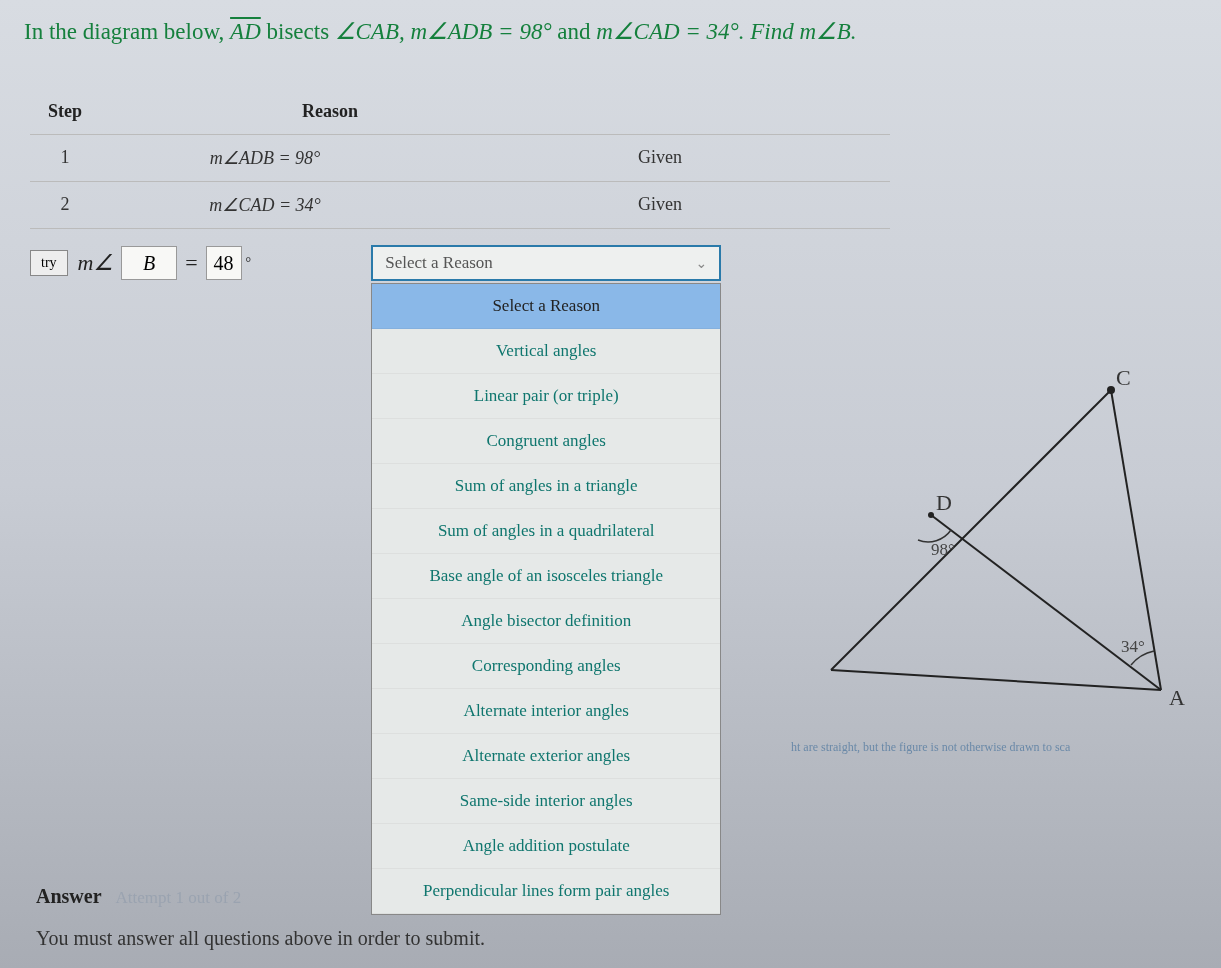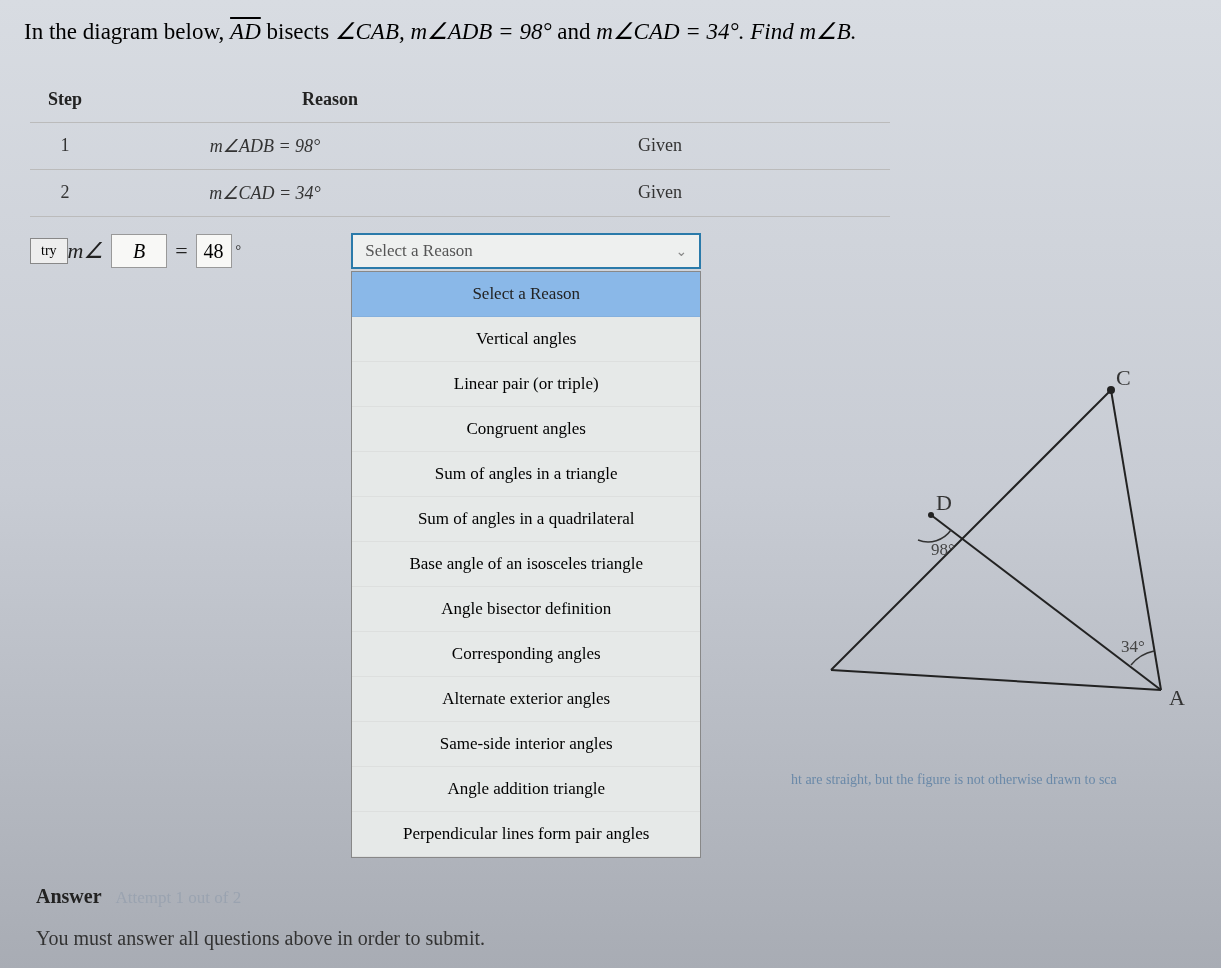--- a/index.html
+++ b/index.html
@@ -8,27 +8,27 @@
       background: linear-gradient(to bottom, #d8dce2 0%, #c8ccd4 50%, #a8acb4 100%);
       width: 1221px;
       height: 968px;
       position: relative;
       color: #222;
       overflow: hidden;
     }
     .problem-text {
       padding: 18px 24px 28px 24px;
       font-size: 23px;
-      color: #000000;
+      color: #15803d;
     }
     .overline { text-decoration: overline; font-style: italic; }
     .ital { font-style: italic; }
 
     .table-area {
-      margin: 4px 30px;
+      margin: 16px 30px;
       width: 860px;
     }
     .head-row, .data-row {
       display: flex;
       border-top: 1px solid #bbb;
     }
     .head-row { border-top: none; }
     .data-row:last-child { border-bottom: 1px solid #bbb; }
     .col-step { width: 70px; text-align: center; padding: 12px 0; }
     .col-angle { width: 330px; text-align: center; padding: 12px 0; }
@@ -36,20 +36,21 @@
     .head-row .col-step, .head-row .col-angle, .head-row .col-reason {
       font-weight: bold;
       font-size: 18px;
     }
     .data-row { font-size: 18px; color: #333; }
 
     .try-row {
       display: flex;
       align-items: center;
       margin: 16px 30px 0 30px;
+      gap: 10px;
     }
     .try-btn {
       border: 1px solid #888;
       background: #eee;
       padding: 4px 10px;
       font-size: 14px;
       font-family: inherit;
       cursor: pointer;
     }
     .angle-input-group {
@@ -94,21 +95,21 @@
       top: 38px;
       left: 0;
       width: 350px;
       background: #e6e9e8;
       border: 1px solid #888;
       z-index: 10;
     }
     .dropdown-item {
       padding: 12px 14px;
       font-size: 17px;
-      color: #000000;
+      color: #0f766e;
       cursor: pointer;
       border-bottom: 1px solid rgba(0,0,0,0.04);
     }
     .dropdown-item.selected {
       background: #8ab8e8;
       color: #222;
     }
 
     .diagram {
       position: absolute;
@@ -117,24 +118,23 @@
       width: 400px;
       height: 400px;
     }
     .diagram svg { width: 100%; height: 100%; }
     .pt-label { font-size: 22px; font-family: Georgia, serif; fill: #333; }
     .ang-label { font-size: 17px; font-family: Georgia, serif; fill: #444; }
     .small-note {
       position: absolute;
       right: 0;
       top: 740px;
-      font-size: 14px;
+      font-size: 12px;
       color: #6a89a8;
       width: 430px;
-      margin-top: 32px;
     }
 
     .answer-section {
       position: absolute;
       left: 36px;
       bottom: 60px;
     }
     .answer-label { font-size: 20px; font-weight: bold; display: inline-block; margin-right: 10px; }
     .attempt { font-size: 17px; color: #9aa3b0; }
     .must-answer {
@@ -187,23 +187,24 @@
     <div class="dropdown">
       <div class="dropdown-item selected">Select a Reason</div>
       <div class="dropdown-item">Vertical angles</div>
       <div class="dropdown-item">Linear pair (or triple)</div>
       <div class="dropdown-item">Congruent angles</div>
       <div class="dropdown-item">Sum of angles in a triangle</div>
       <div class="dropdown-item">Sum of angles in a quadrilateral</div>
       <div class="dropdown-item">Base angle of an isosceles triangle</div>
       <div class="dropdown-item">Angle bisector definition</div>
       <div class="dropdown-item">Corresponding angles</div>
+      <div class="dropdown-item">Alternate interior angles</div>
       <div class="dropdown-item">Alternate exterior angles</div>
       <div class="dropdown-item">Same-side interior angles</div>
-      <div class="dropdown-item">Angle addition triangle</div>
+      <div class="dropdown-item">Angle addition postulate</div>
       <div class="dropdown-item">Perpendicular lines form pair angles</div>
     </div>
   </div>
 </div>
 
 <div class="diagram">
   <svg viewBox="0 0 400 400">
 
     <line x1="20" y1="330" x2="350" y2="350" stroke="#222" stroke-width="2"></line>
     <line x1="350" y1="350" x2="300" y2="50" stroke="#222" stroke-width="2"></line>

